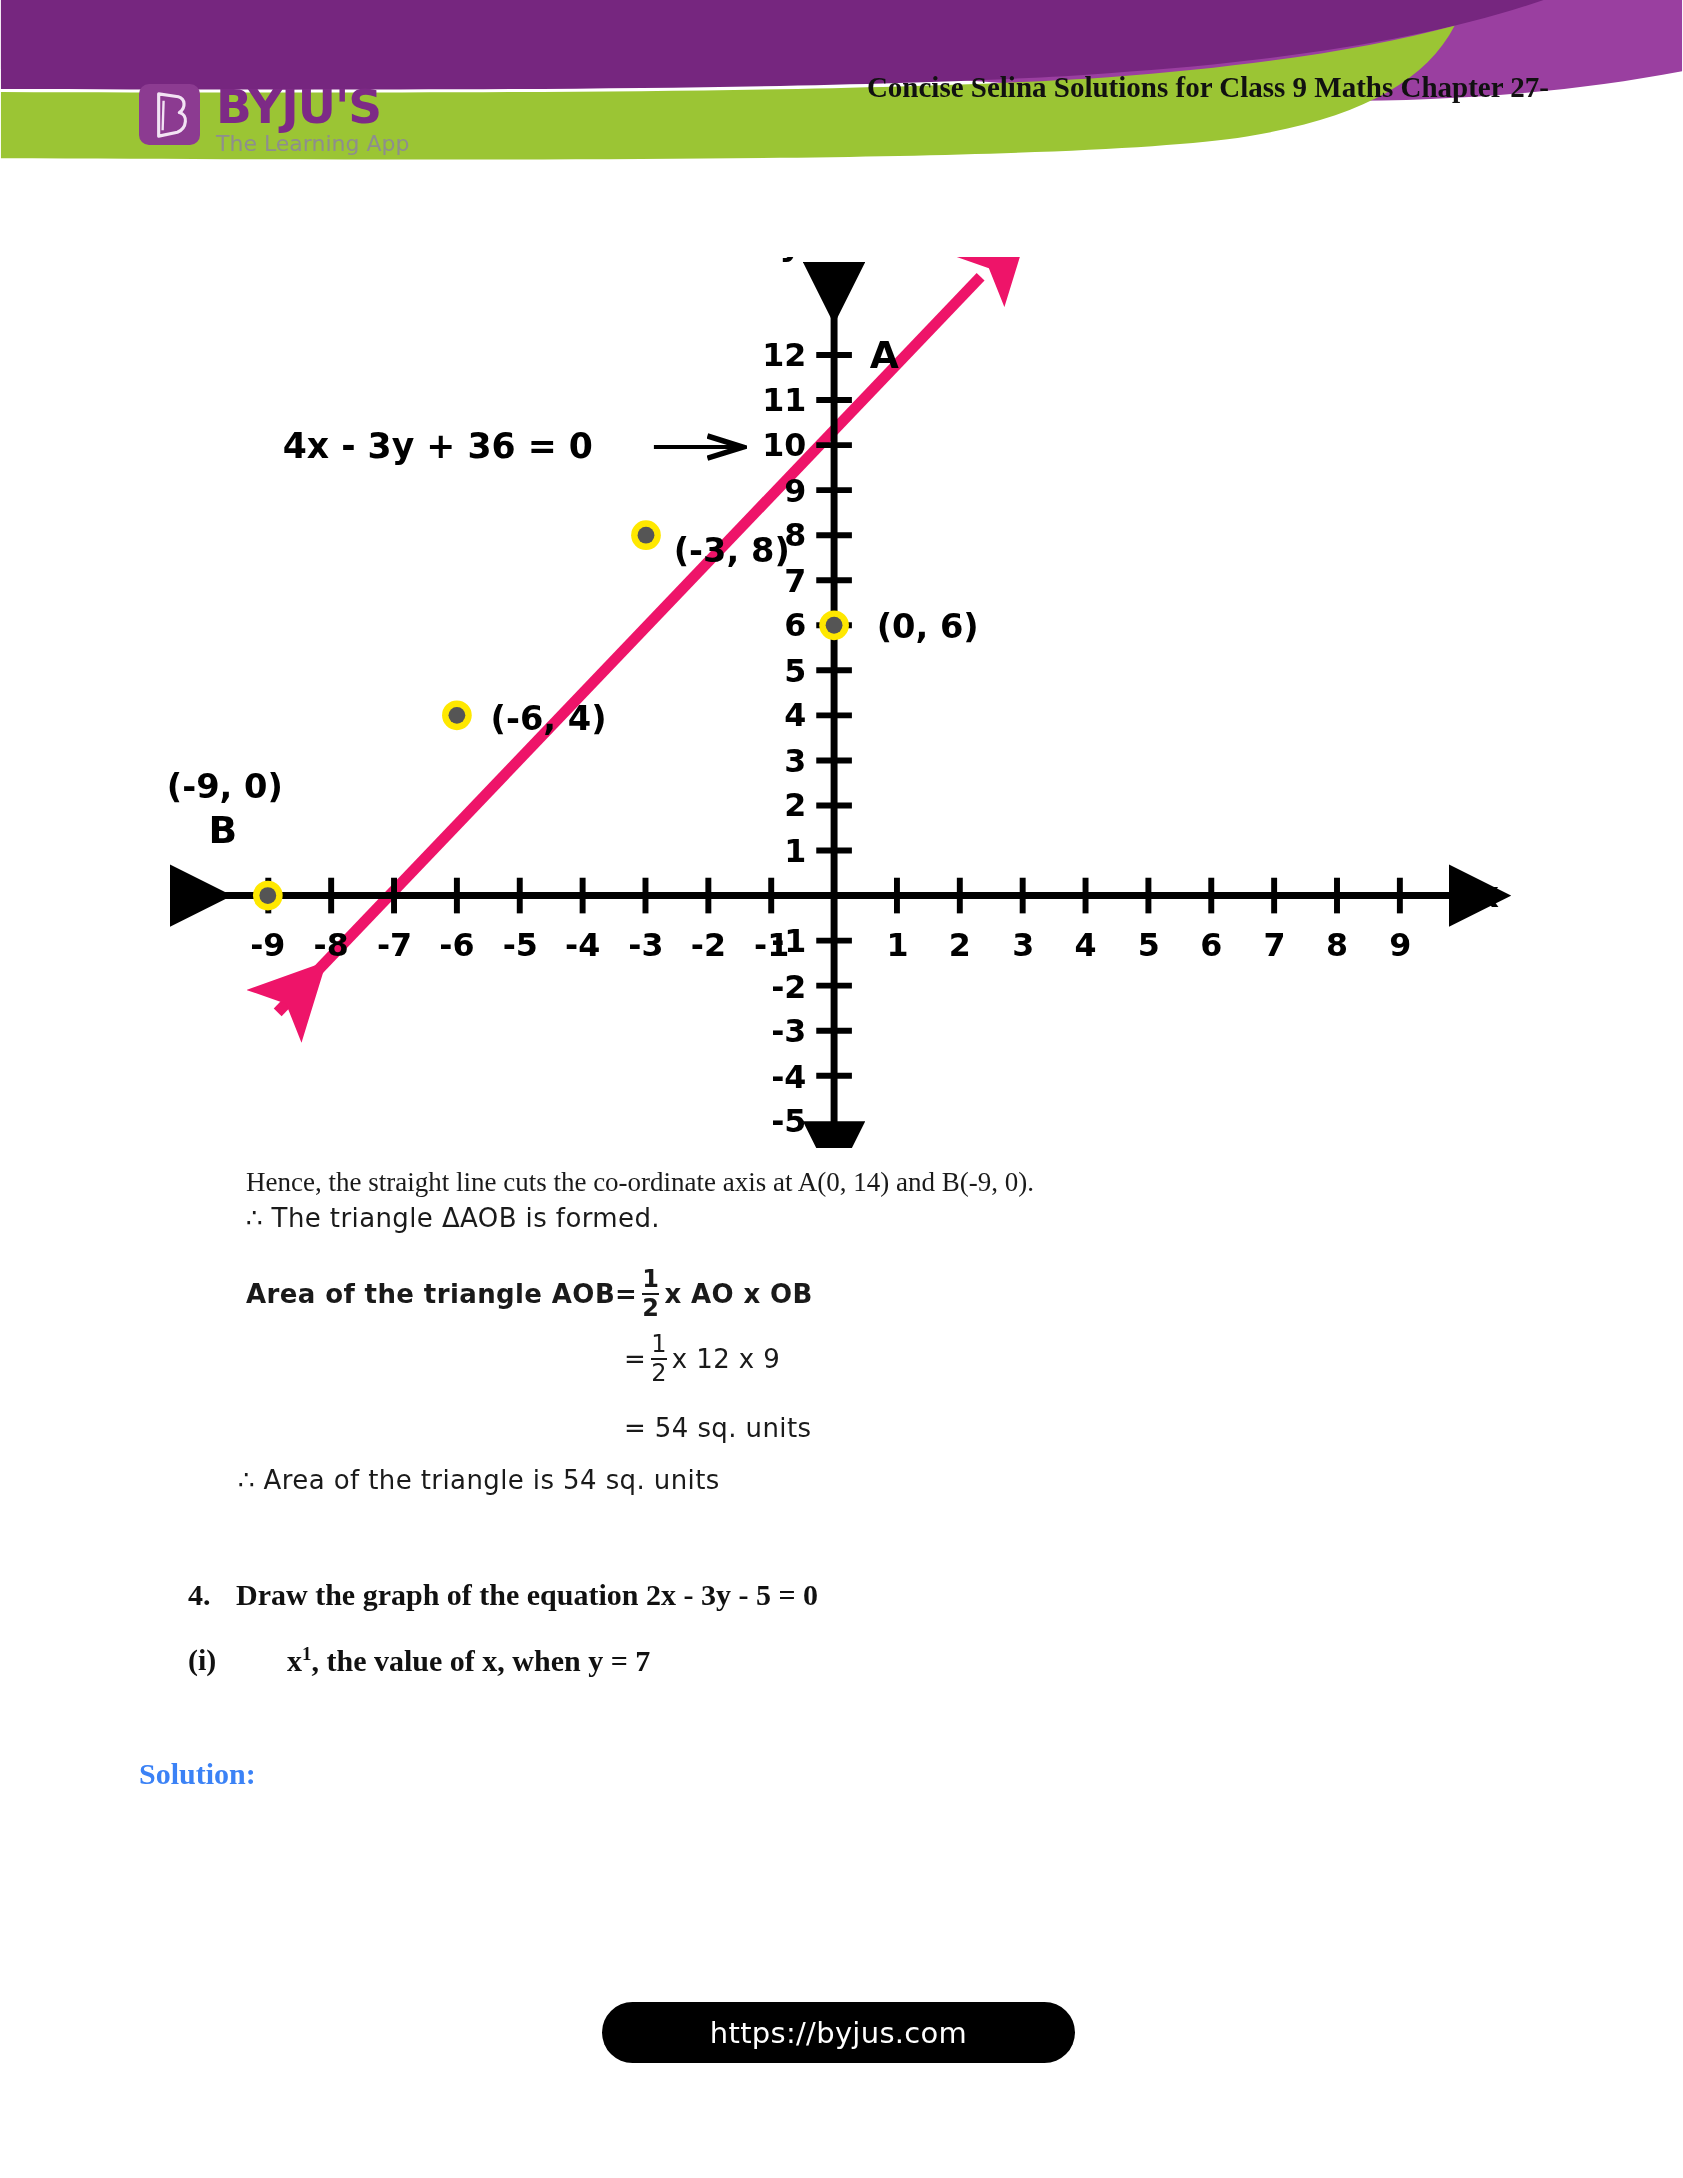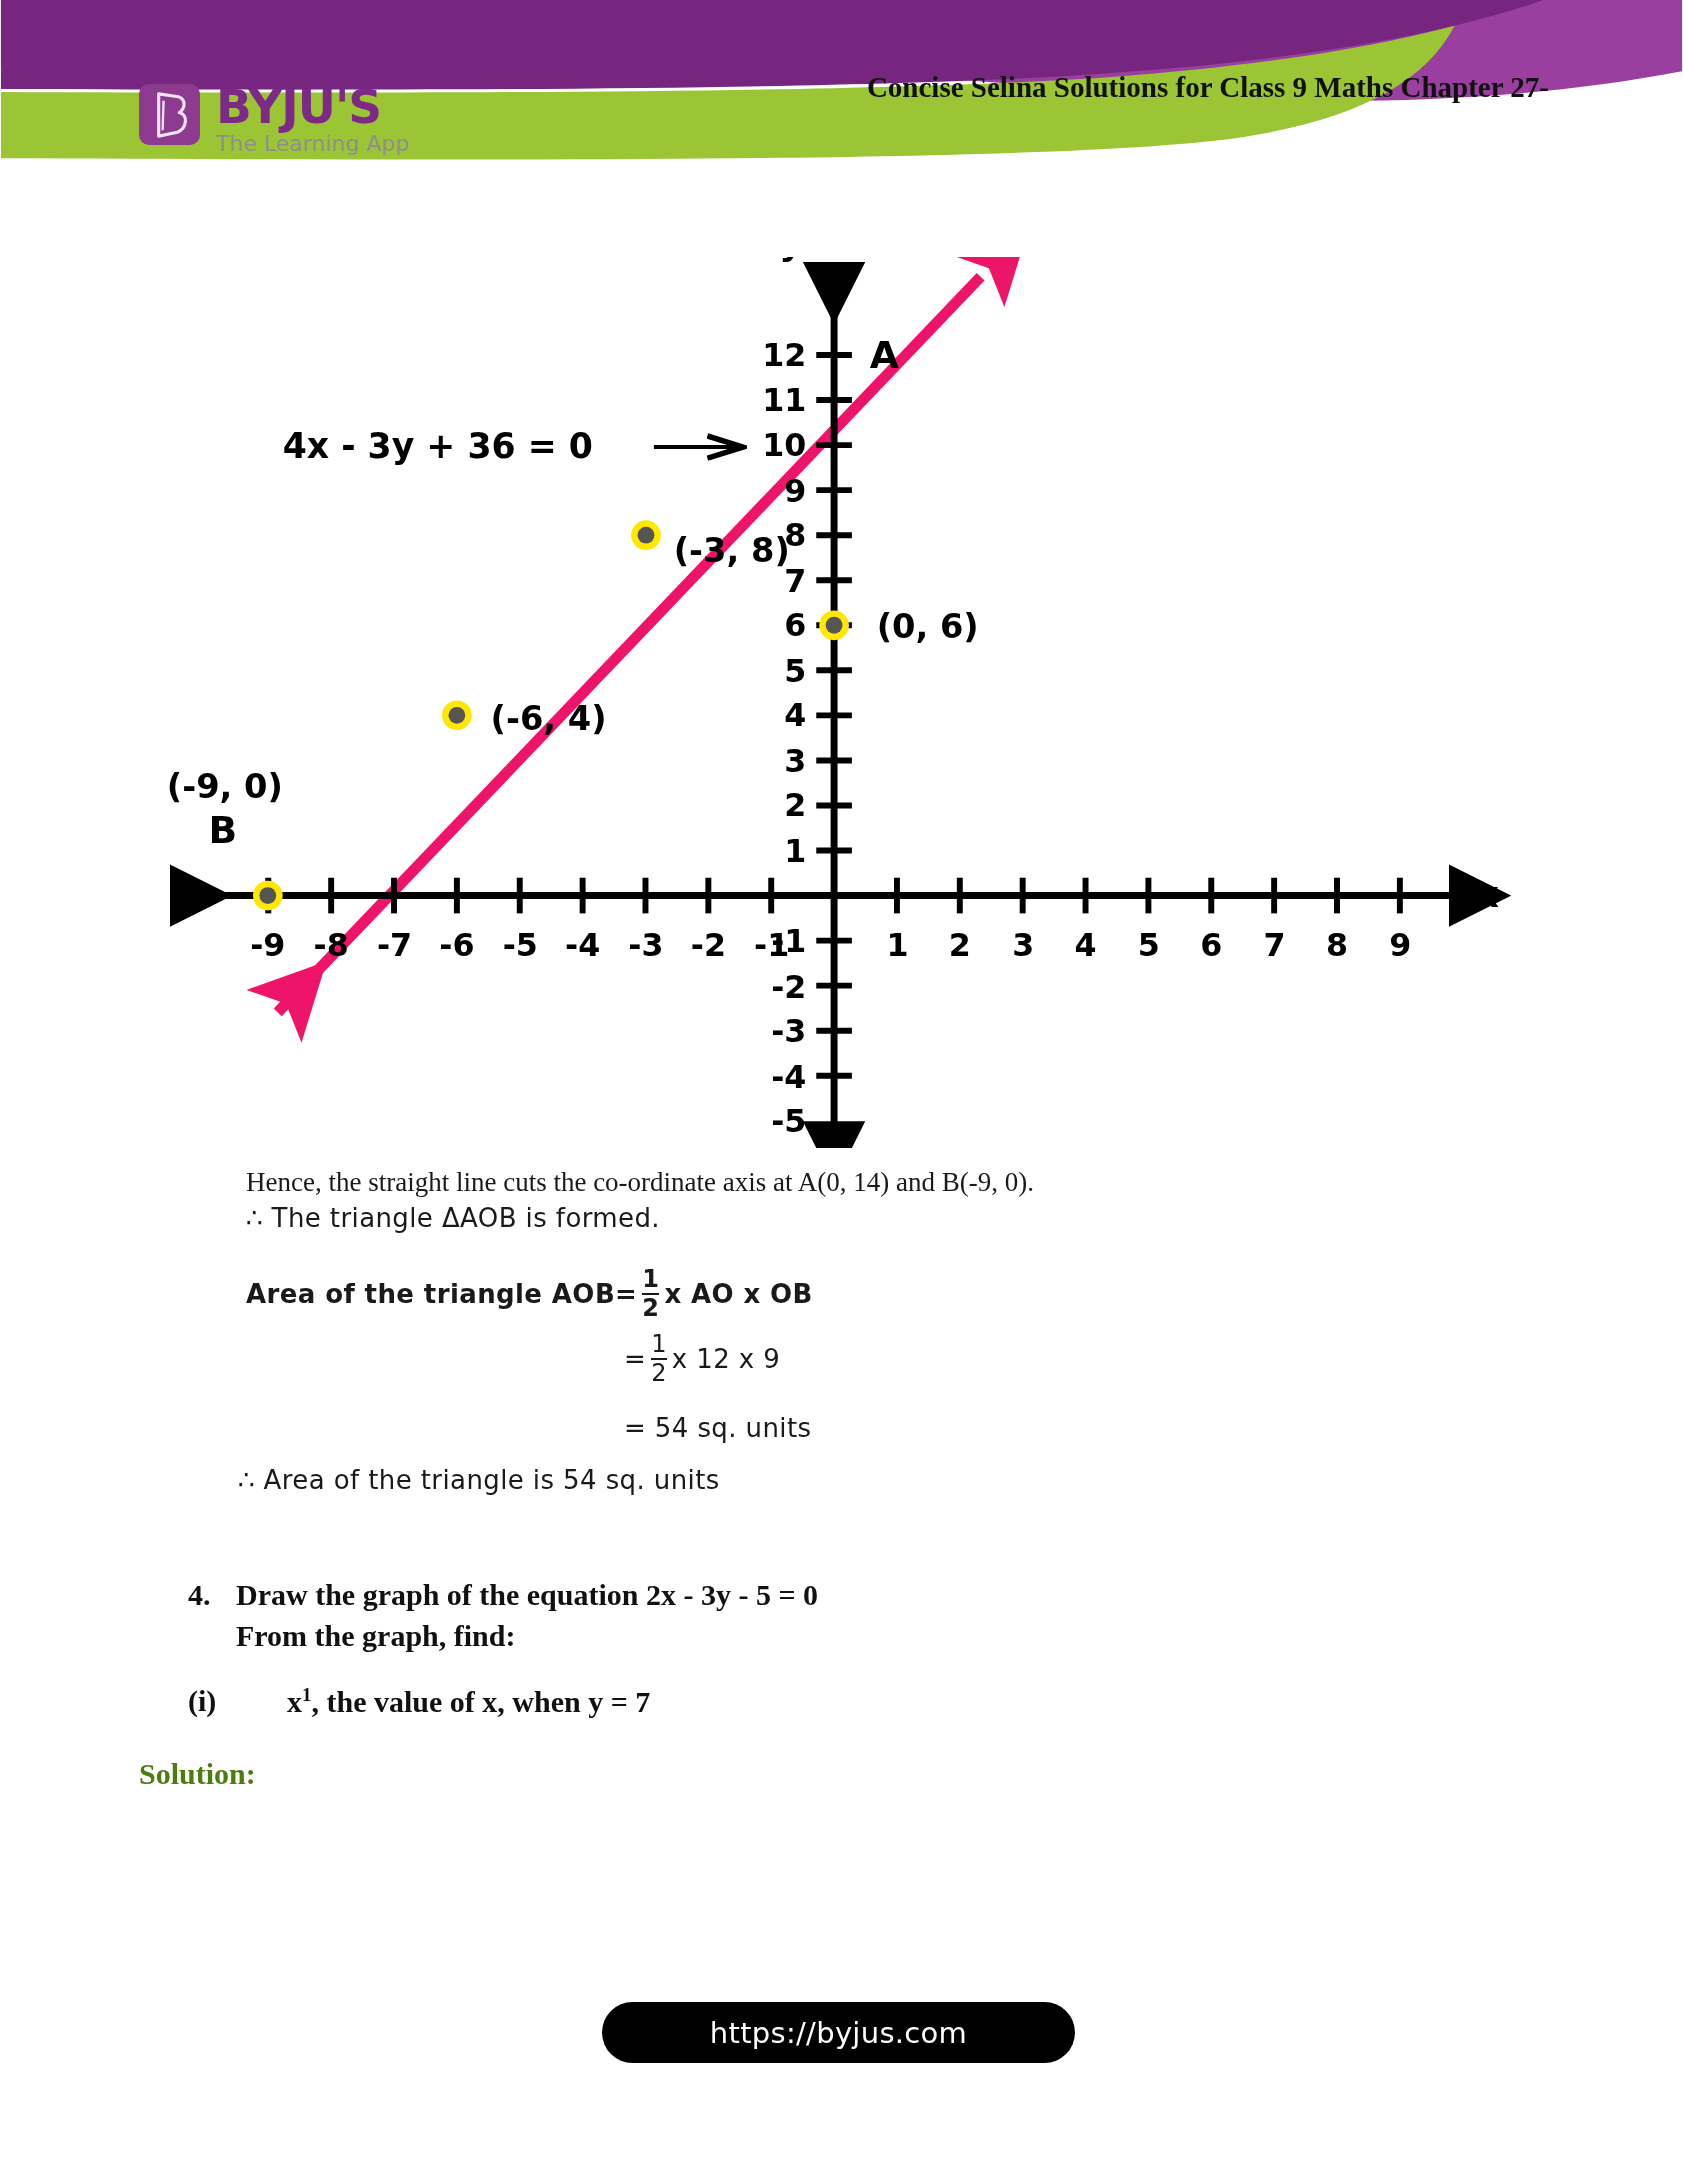--- a/index.html
+++ b/index.html
@@ -74,21 +74,21 @@
            font-size:30px; color:#111; line-height:41px; }
   .q-num { width:48px; flex:none; }
   .q-body { flex:1; }
   .sub-row { display:flex; font-family:"Liberation Serif", serif; font-weight:bold;
              font-size:30px; color:#111; margin-top:28px; }
   .sub-label { width:99px; flex:none; }
   .sup { font-size:19px; vertical-align:super; }
   .solution {
     position:absolute; left:139px; top:1757px;
     font-family:"Liberation Serif", serif; font-weight:bold;
-    font-size:30px; color:#4d7c0f;
+    font-size:30px; color:#3b82f6;
   }
 
   
   .footer-btn {
     position:absolute; left:602px; top:2002px;
     width:473px; height:61px; border-radius:31px;
     background:#000000;
     display:flex; align-items:center; justify-content:center;
     font-family:"DejaVu Sans", sans-serif;
     font-size:29px; color:#ffffff; letter-spacing:0.3px;
@@ -285,21 +285,20 @@
 
 <div class="para-hand" style="left:624px; top:1411px;">= 54 sq. units</div>
 
 <div class="para-hand" style="left:238px; top:1463px;">∴ Area of the triangle is 54 sq. units</div>
 
 <div class="q-block">
   <div class="q-row">
     <div class="q-num">4.</div>
     <div class="q-body">
       <div>Draw the graph of the equation 2x - 3y - 5 = 0</div>
-      <div>From the graph, find:</div>
     </div>
   </div>
 
   <div class="sub-row">
     <div class="sub-label">(i)</div>
     <div>
       <span>x</span><span class="sup">1</span><span>, the value of x, when y = 7</span>
     </div>
   </div>
 

